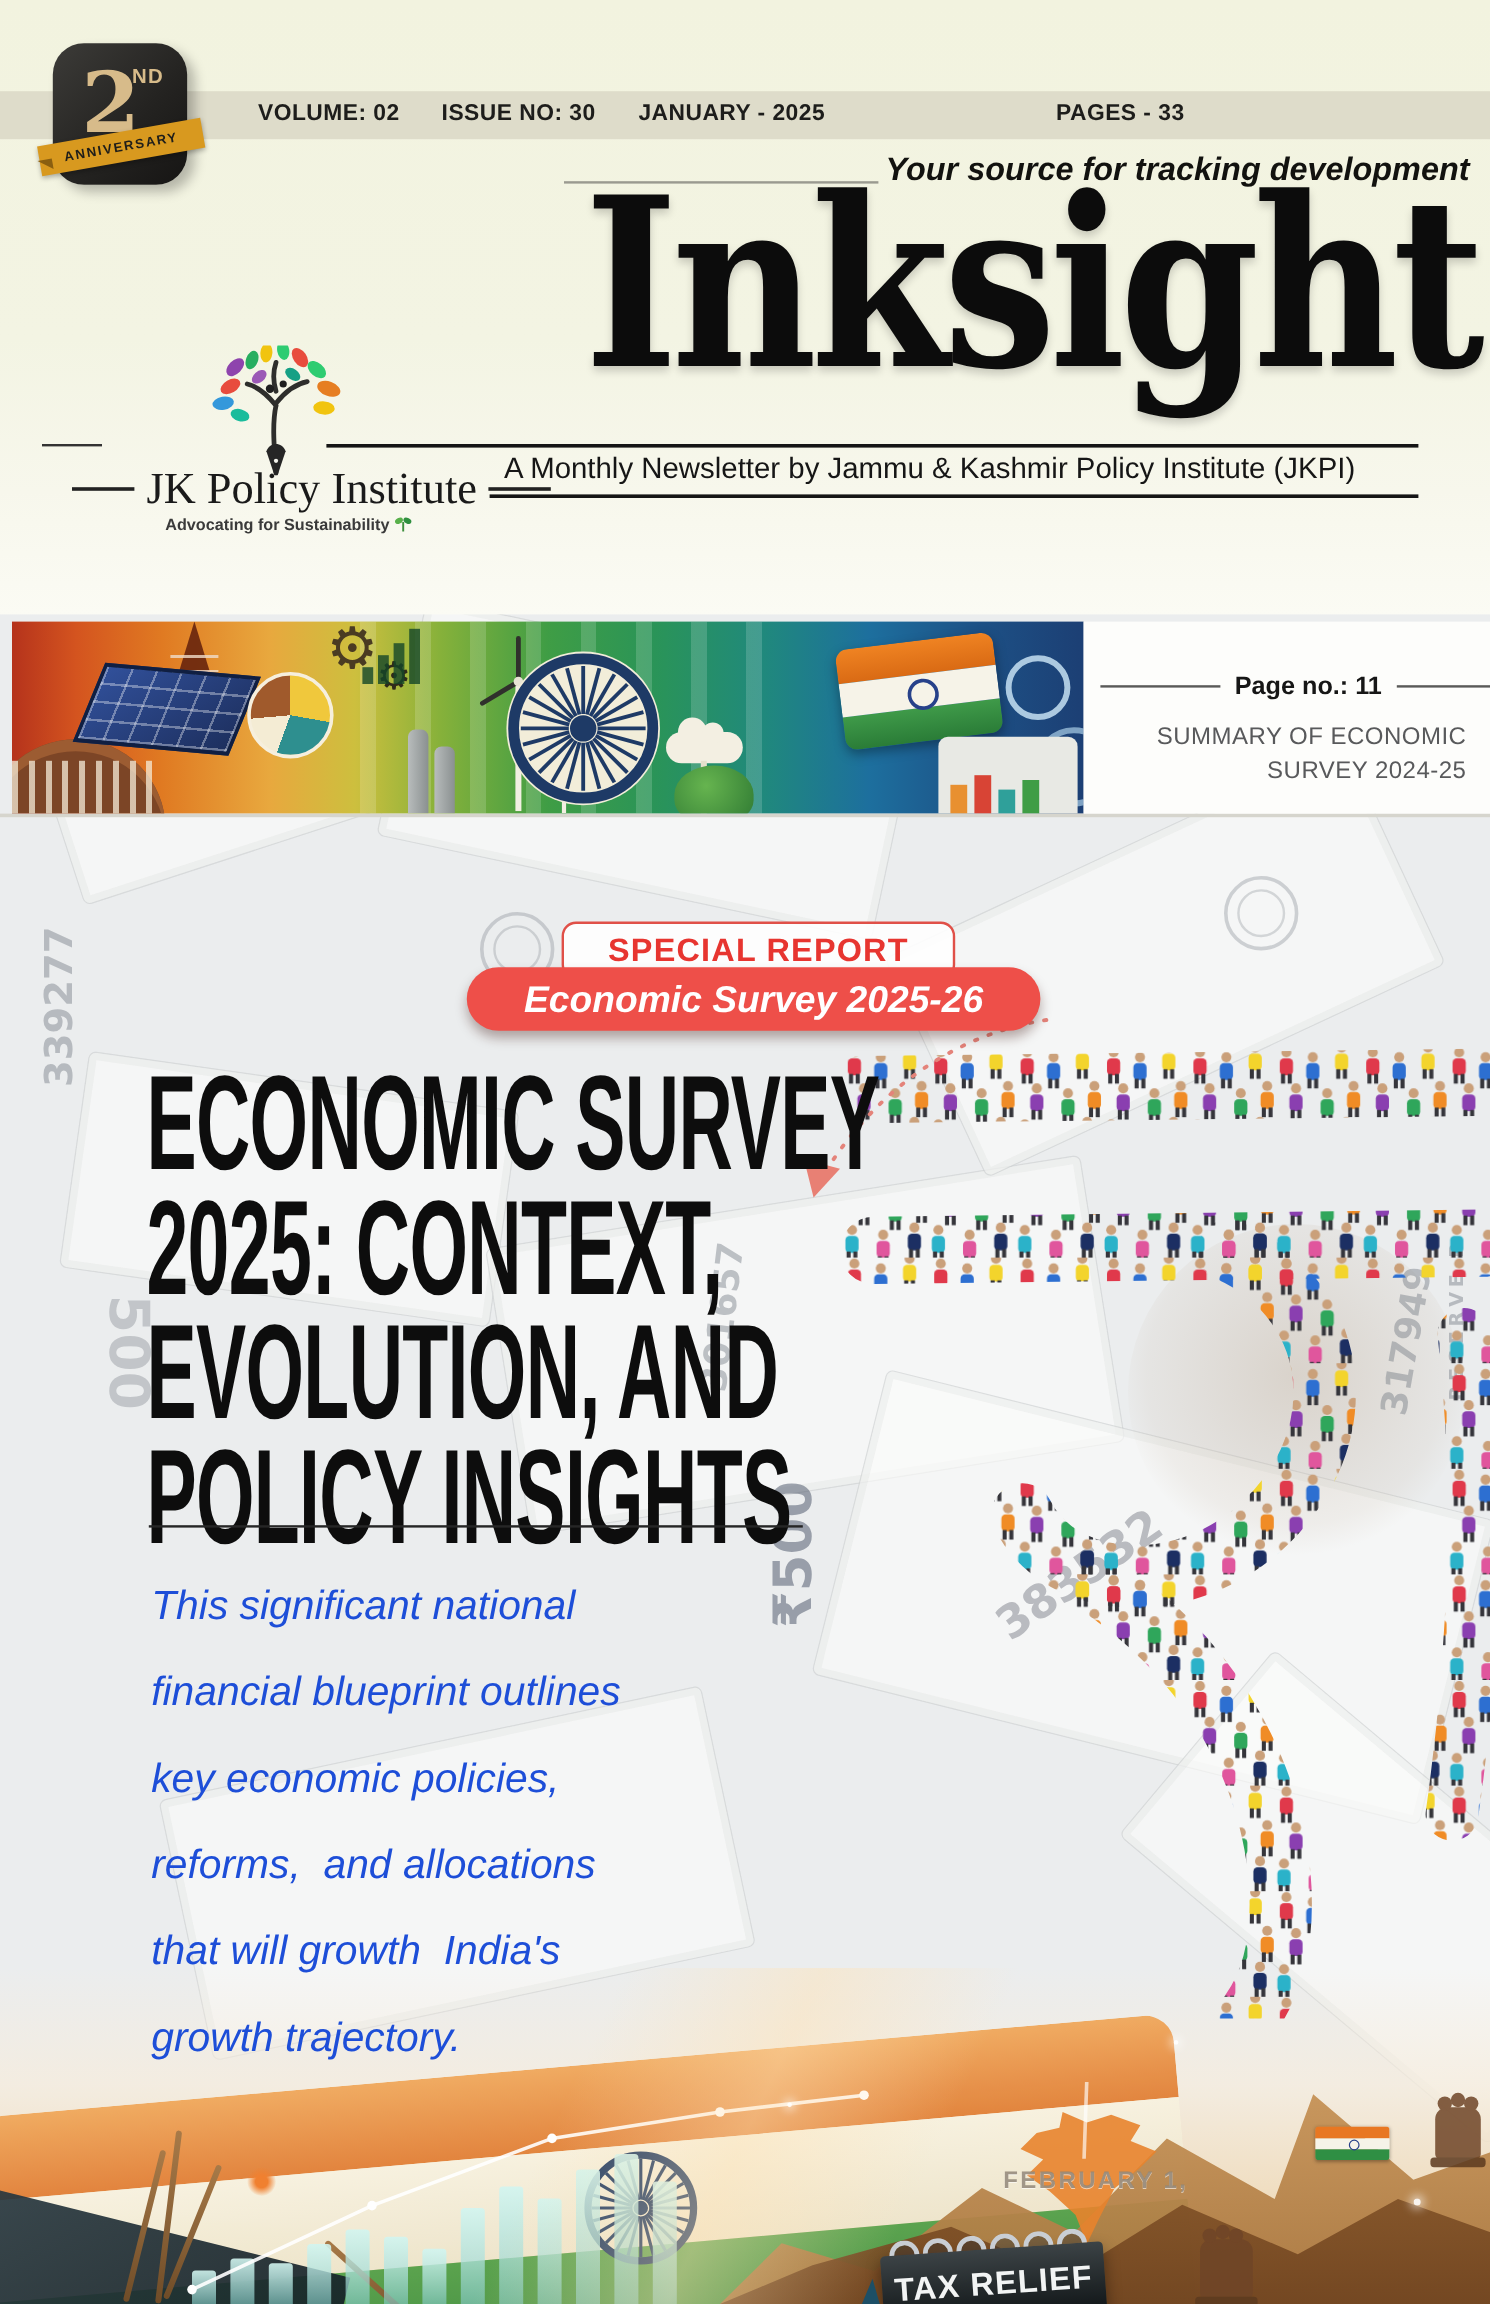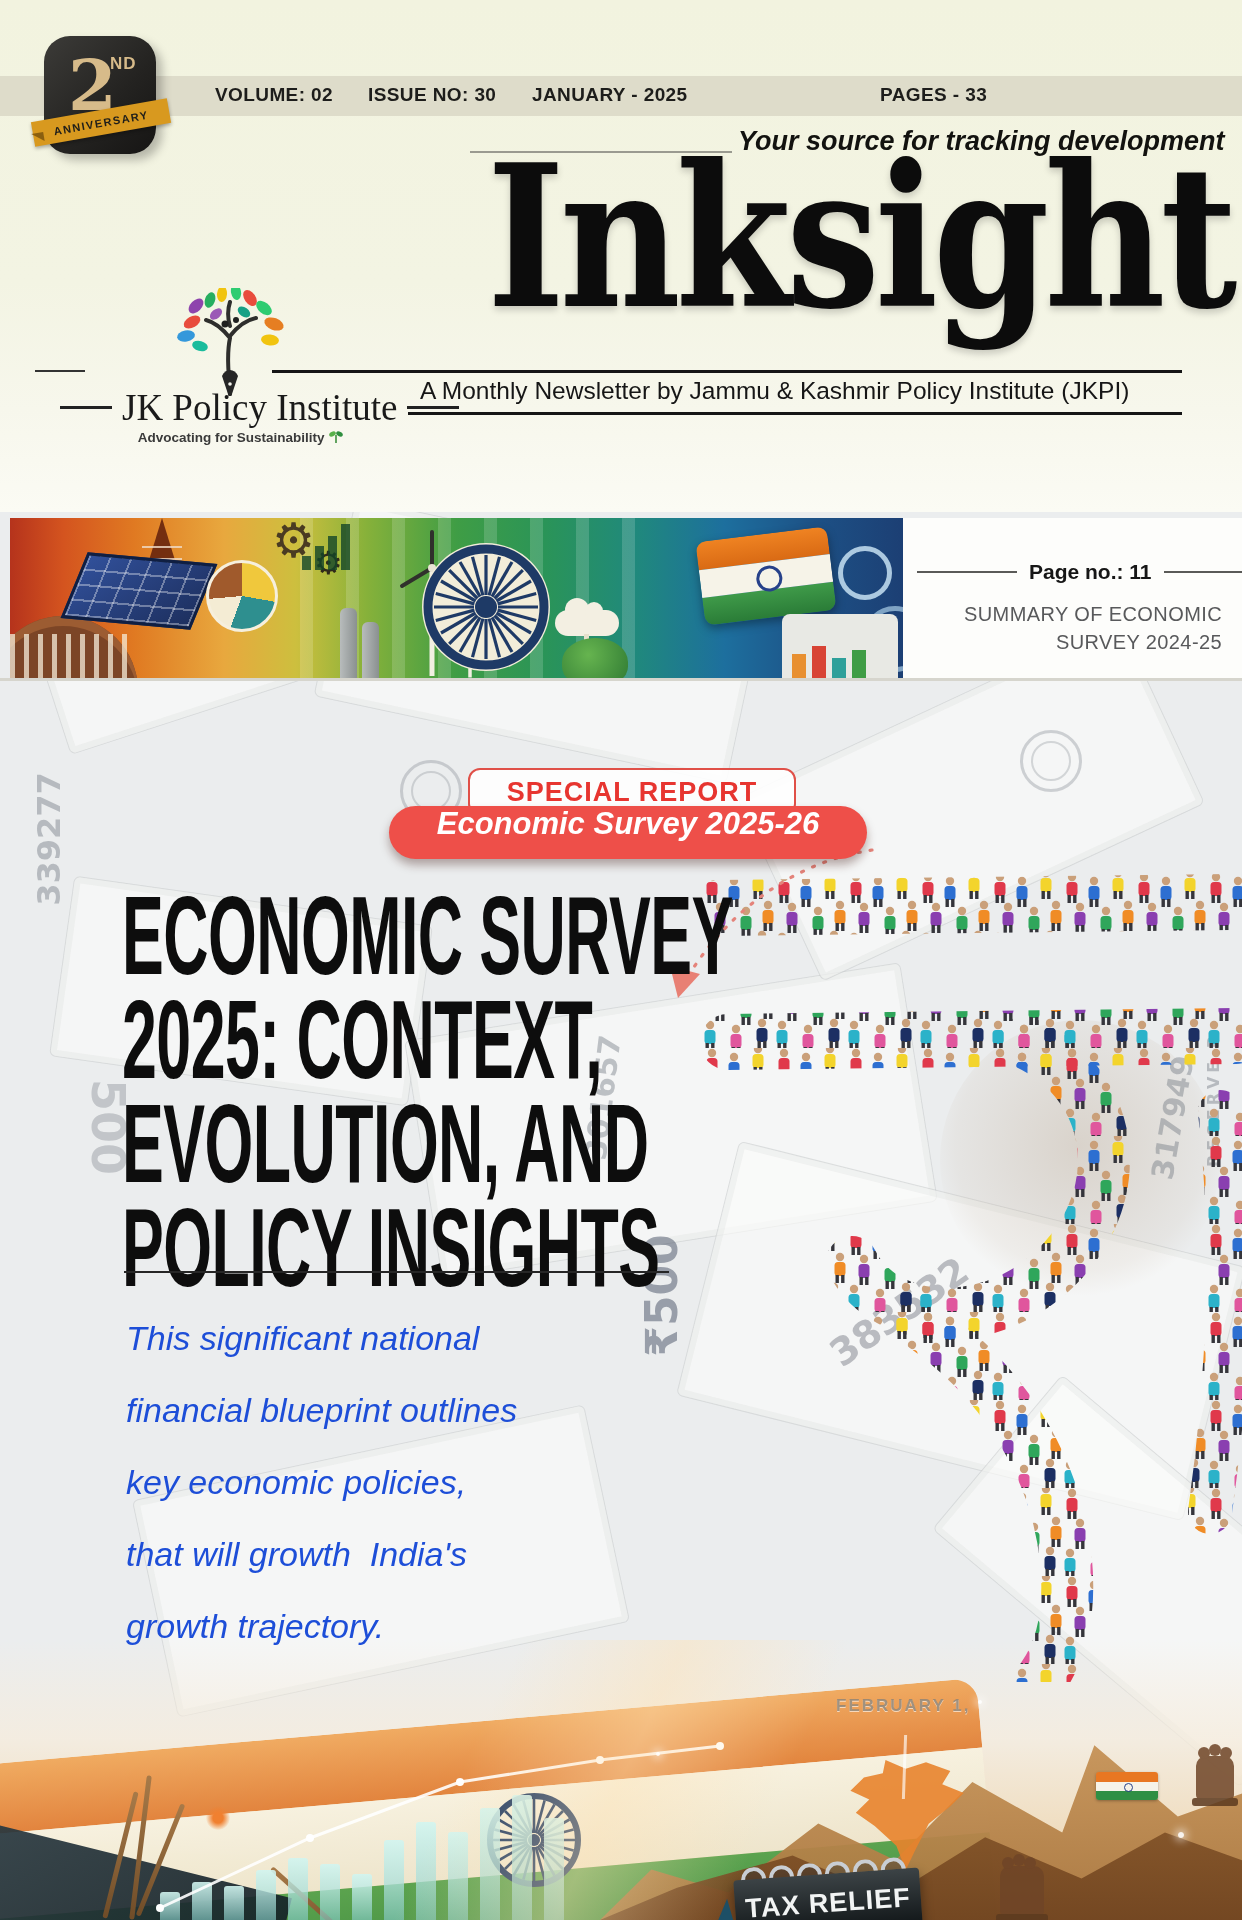--- a/index.html
+++ b/index.html
@@ -97,21 +97,21 @@
   .toc-label{font-size:21px;font-weight:800;color:#161616;margin:0 12px;white-space:nowrap;}
   .toc-summary{position:absolute;right:20px;top:82px;width:300px;text-align:right;font-size:20px;color:#58595b;
     letter-spacing:.4px;line-height:28px;font-weight:500;}
 
   
   .kicker-box{position:absolute;left:468px;top:768px;width:324px;height:44px;z-index:6;
     background:rgba(255,255,255,.88);border:2px solid #e05048;border-radius:12px;
     display:flex;align-items:center;justify-content:center;}
   .kicker{font-size:27px;font-weight:800;color:#e73530;letter-spacing:1px;white-space:nowrap;}
   .pill{position:absolute;left:389px;top:806px;width:478px;height:53px;z-index:7;background:#ee4f49;border-radius:27px;
-    display:flex;justify-content:center;box-shadow:0 6px 10px rgba(60,20,15,.35);}
+    display:flex;align-items:center;justify-content:center;box-shadow:0 6px 10px rgba(60,20,15,.35);}
   .pill span{font-size:31px;font-weight:700;font-style:italic;color:#fff;white-space:nowrap;}
 
   
   .headline{position:absolute;left:122px;top:884px;width:620px;z-index:6;}
   .hl-line{display:block;font-size:112px;line-height:104px;font-weight:900;color:#0d0d0d;letter-spacing:-1px;
     transform:scaleX(.56);transform-origin:0 50%;white-space:nowrap;}
   .headline-rule{position:absolute;left:124px;top:1271px;width:545px;height:2px;background:#262626;z-index:6;}
   .deck{position:absolute;left:126px;top:1302px;width:600px;z-index:6;}
   .deck-line{font-size:34px;line-height:72px;font-style:italic;color:#1d4ed8;white-space:pre-wrap;}
 
@@ -146,21 +146,21 @@
   .wedge{position:absolute;left:-60px;top:1855px;width:340px;height:140px;z-index:6;transform:rotate(14deg);
     background:linear-gradient(135deg,#2a3a42,#0f1a20);opacity:.92;}
   .stick{position:absolute;width:5px;background:linear-gradient(180deg,#a87a48,#6f4c28);z-index:7;border-radius:3px;}
   .bars{position:absolute;left:160px;top:1795px;height:125px;display:flex;align-items:flex-end;gap:12px;z-index:7;}
   .bars i{display:block;width:20px;background:linear-gradient(180deg,rgba(210,245,240,.9),rgba(130,200,195,.65));border-radius:3px 3px 0 0;}
   .growth-line{position:absolute;left:130px;top:1740px;z-index:7;}
   .orange-dot{position:absolute;left:206px;top:1806px;width:24px;height:24px;border-radius:50%;z-index:7;
     background:radial-gradient(circle,#f08030 30%,rgba(240,128,48,0) 72%);}
   .india-map{position:absolute;left:845px;top:1760px;width:135px;height:110px;background:#e8832c;opacity:.9;z-index:7;
     clip-path:polygon(30% 0,45% 8%,60% 2%,78% 10%,72% 22%,88% 30%,78% 42%,62% 58%,52% 82%,45% 100%,38% 78%,22% 60%,8% 48%,18% 36%,4% 28%,14% 16%,28% 12%);}
-  .ghost-date{position:absolute;left:836px;top:1696px;z-index:8;font-size:17px;font-weight:700;letter-spacing:2px;
+  .ghost-date{position:absolute;left:836px;top:1806px;z-index:8;font-size:20px;font-weight:700;letter-spacing:2px;
     color:rgba(145,133,118,.85);text-shadow:0 1px 0 rgba(255,255,255,.6);}
   .white-tick{position:absolute;left:903px;top:1735px;width:3px;height:64px;background:rgba(255,255,255,.65);z-index:8;transform:rotate(2deg);}
   .mini-flag{position:absolute;left:1096px;top:1772px;width:62px;height:28px;z-index:8;border-radius:3px;overflow:hidden;box-shadow:0 1px 3px rgba(0,0,0,.3);}
   .mini-flag .s1{height:34%;background:#e87722;}
   .mini-flag .s2{height:33%;background:#f6f3e8;position:relative;}
   .mini-flag .s3{height:33%;background:#2f8f44;}
   .mini-flag .dot{position:absolute;left:50%;top:50%;width:7px;height:7px;margin:-3.5px 0 0 -3.5px;border:1.5px solid #27418a;border-radius:50%;}
   .emblem{position:absolute;background:#6f4527;border-radius:10px 10px 5px 5px;opacity:.85;z-index:8;}
   .emblem::before{content:"";position:absolute;left:2px;top:-9px;width:12px;height:12px;border-radius:50%;background:#6f4527;
     box-shadow:11px -3px 0 #6f4527,22px 0 0 #6f4527;}
@@ -405,20 +405,21 @@
     <span class="hl-line">ECONOMIC SURVEY</span>
     <span class="hl-line">2025: CONTEXT,</span>
     <span class="hl-line">EVOLUTION, AND</span>
     <span class="hl-line">POLICY INSIGHTS</span>
   </div>
   <div class="headline-rule"></div>
   <div class="deck">
     <div class="deck-line">This significant national</div>
     <div class="deck-line">financial blueprint outlines</div>
     <div class="deck-line">key economic policies,</div>
+    <div class="deck-line">reforms,  and allocations</div>
     <div class="deck-line">that will growth  India's</div>
     <div class="deck-line">growth trajectory.</div>
   </div>
 
   <div class="bottom-fade"></div>
   <div class="flag-big">
     <div class="s1"></div>
       <div class="s2"></div>
       <div class="s3"></div>
   </div>

